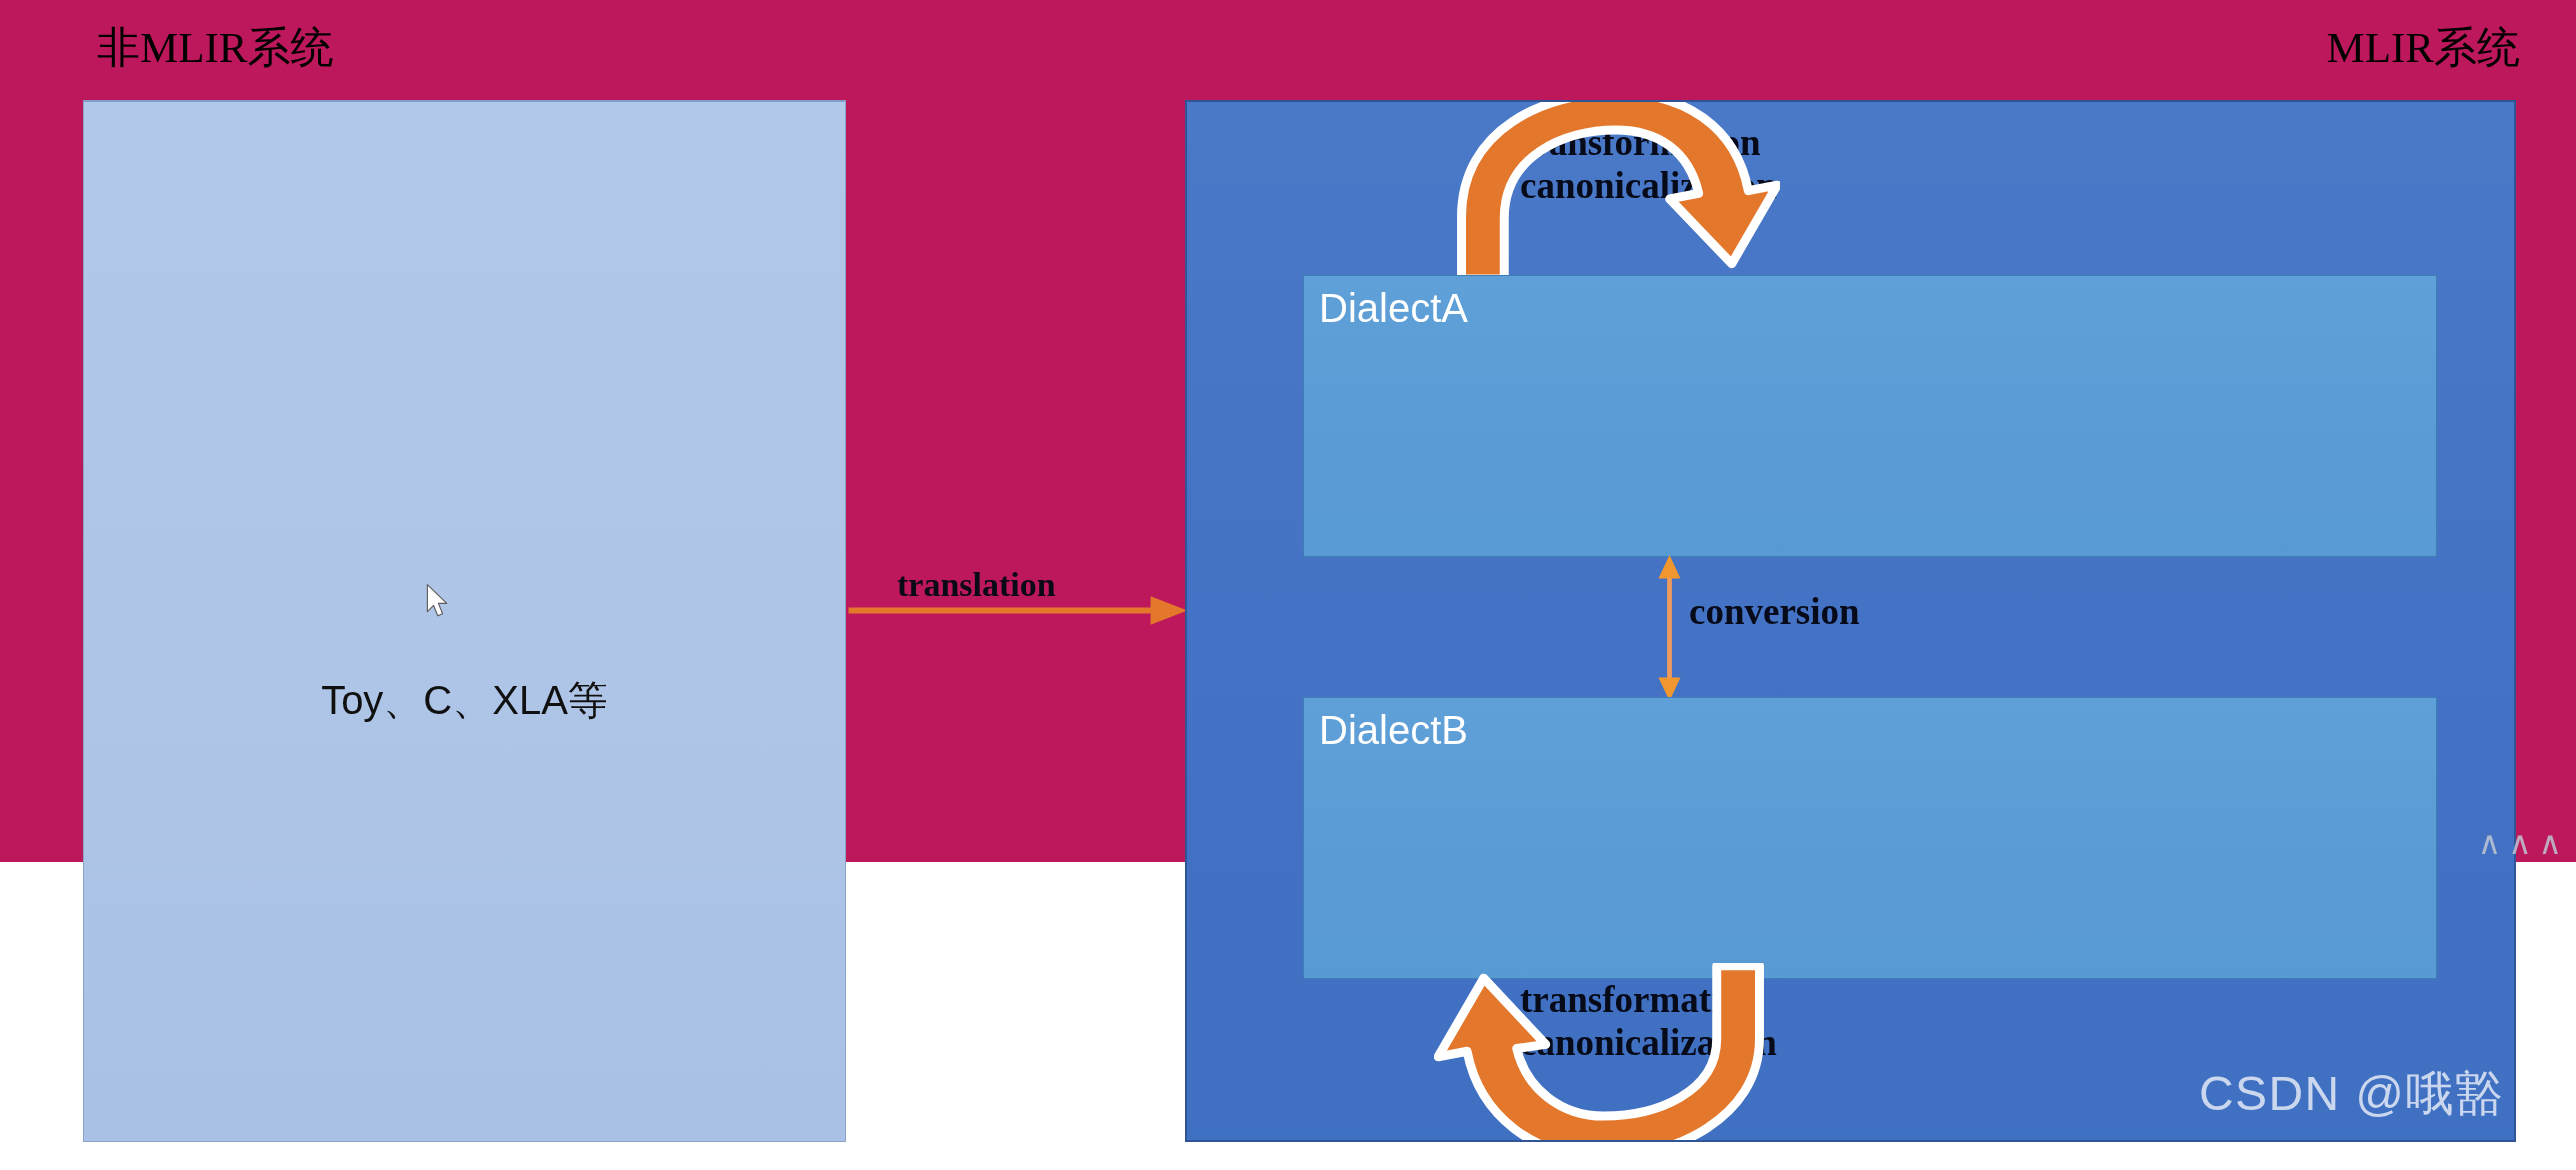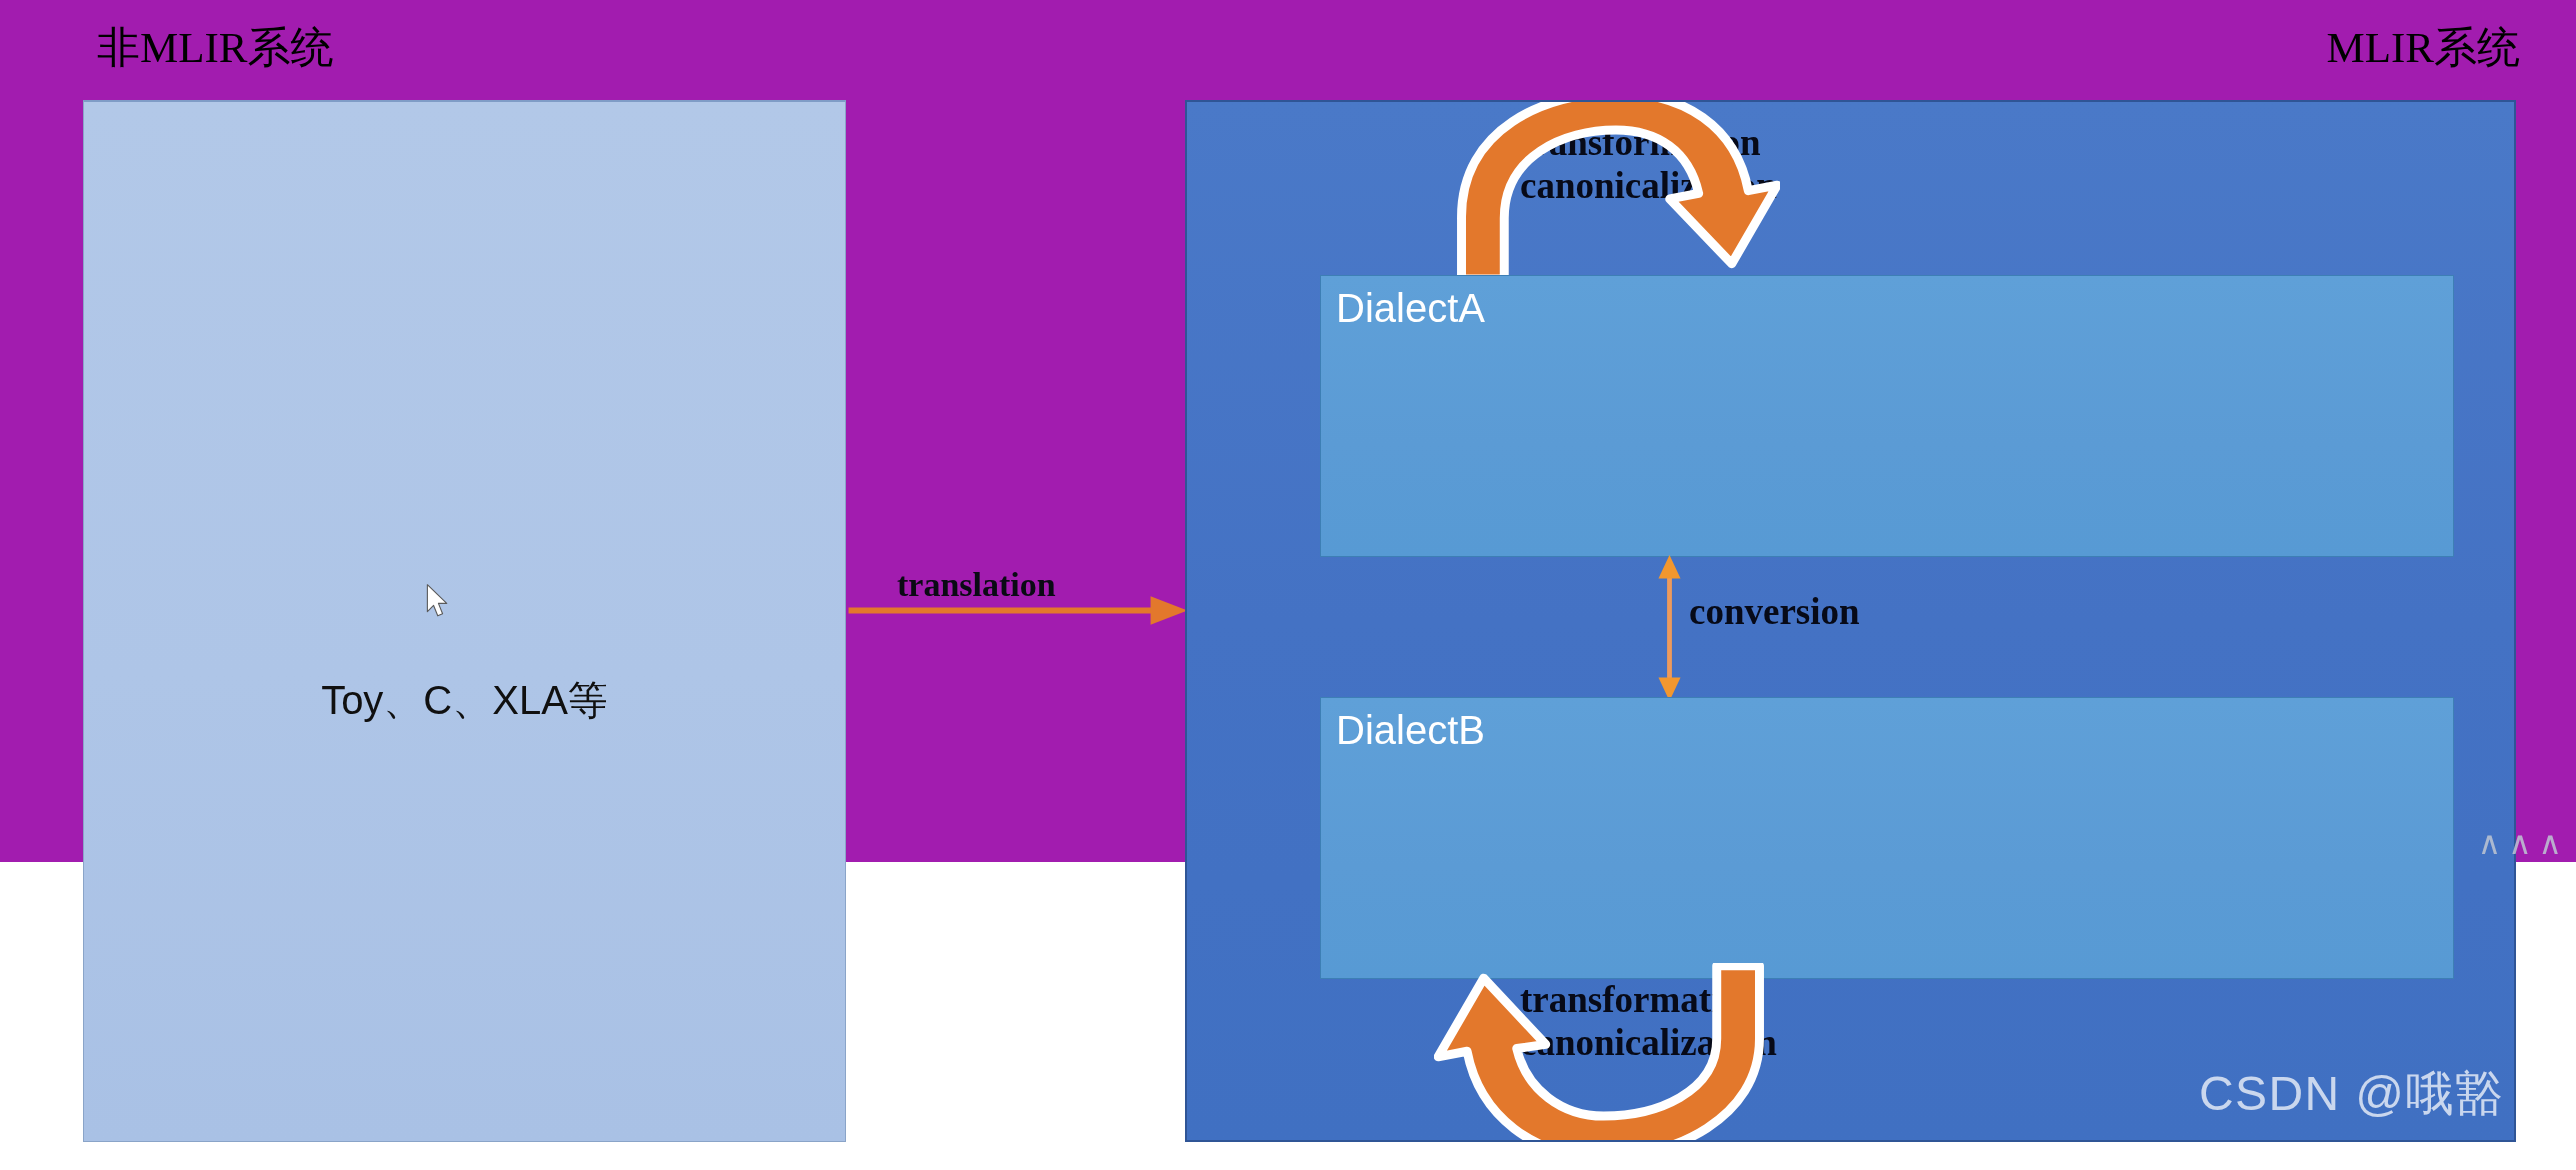--- a/index.html
+++ b/index.html
@@ -1,17 +1,17 @@
 <!DOCTYPE html>
 <html style="font-size:11px"><head>
 <meta charset="utf-8">
 <style>
   html,body{margin:0;padding:0;background:#ffffff;}
   body{width:2576px;height:1170px;overflow:hidden;font-family:"Liberation Sans",sans-serif;}
-  #canvas{position:relative;width:2576px;height:862px;background:#a21caf;}
+  #canvas{position:relative;width:2576px;height:862px;background:#be185d;}
 
   
   .title{
     position:absolute;
     font-family:"Liberation Serif","DejaVu Serif",serif;
     font-weight:400;
     font-size:43px;
     color:#000000;
     white-space:nowrap;
     letter-spacing:0px;
@@ -71,21 +71,21 @@
     left:1185px;top:100px;
     width:1331px;height:1042px;
     background:linear-gradient(180deg,#4a79c8 0%,#4472c4 50%,#4070c2 100%);
     border:2.1px solid #2f5596;
     box-sizing:border-box;
     overflow:hidden;
   }
 
   .dialect-box{
     position:absolute;
-    left:133px;
+    left:116px;
     width:1134px;height:282px;
     background:linear-gradient(180deg,#5fa0d8 0%,#5b9bd5 60%,#579ad4 100%);
     border:1.4px solid #3d7fb5;
     box-sizing:border-box;
   }
   #dialect-a{top:173px;}
   #dialect-b{top:595px;}
   .dialect-label{
     position:absolute;
     left:15px;top:9.7px;

